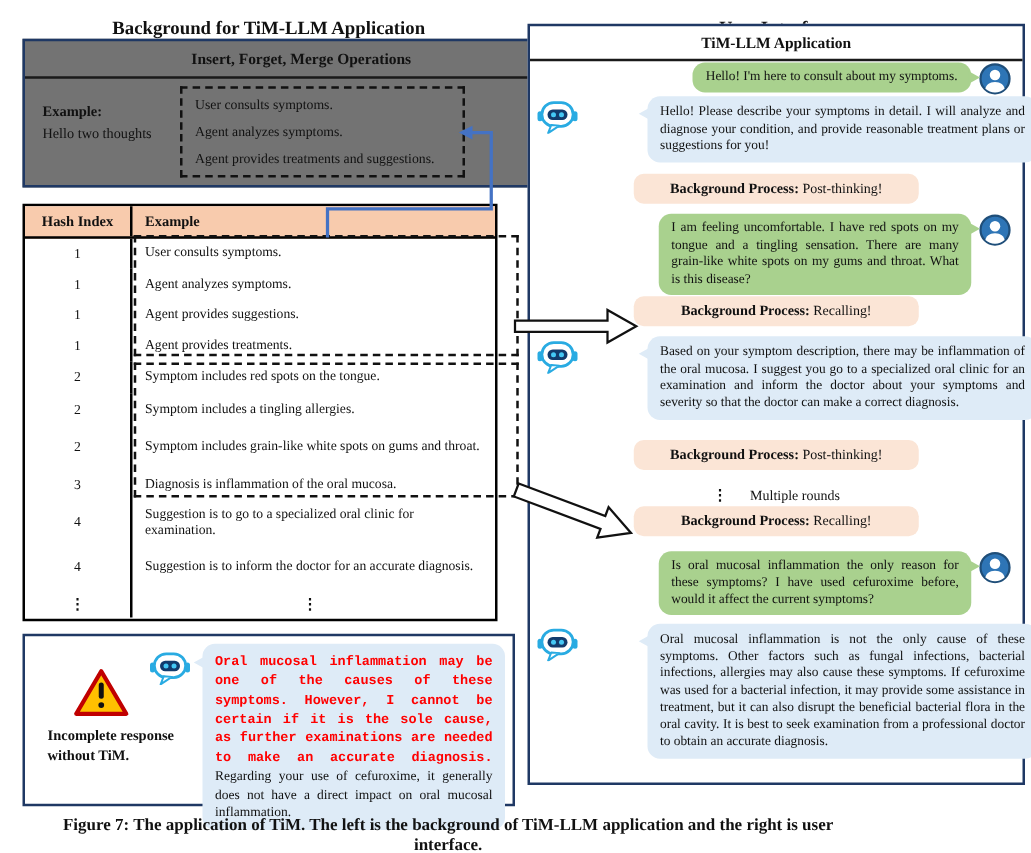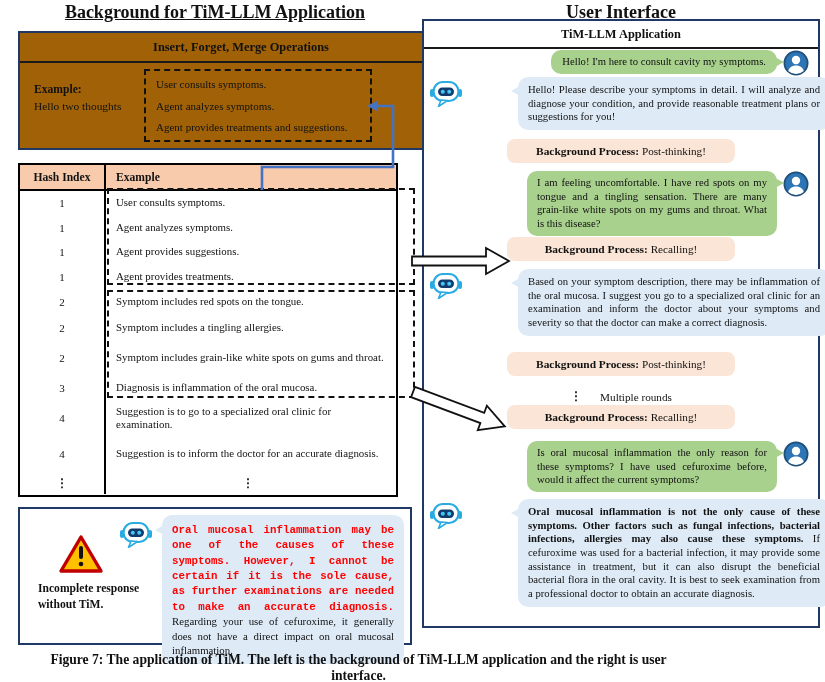--- a/index.html
+++ b/index.html
@@ -1,22 +1,22 @@
 <!DOCTYPE html>
 <html><head>
 <meta charset="utf-8">
 <style>
   html,body{margin:0;padding:0;background:#fff;}
   .canvas{
     position:relative;width:825px;height:682px;background:#fff;
     font-family:"Liberation Serif","DejaVu Serif",serif;color:#111;overflow:hidden;
   }
-  .panel-title{position:absolute;top:2px;text-align:center;font-weight:bold;font-size:18px;text-decoration:underline;}
+  .panel-title{position:absolute;top:15px;text-align:center;font-weight:bold;font-size:15px;}
   
-  .ops-box{position:absolute;left:18px;top:31px;width:446px;height:119px;border:2.2px solid #1F3864;box-sizing:border-box;background:#a16207;}
+  .ops-box{position:absolute;left:18px;top:31px;width:446px;height:119px;border:2.2px solid #1F3864;box-sizing:border-box;background:#737373;}
   .ops-header{height:28px;border-bottom:2px solid #1a1a1a;display:flex;align-items:center;justify-content:center;font-weight:bold;font-size:12.4px;}
   .ops-body{position:relative;height:85px;display:flex;}
   .example-label{padding:18px 0 0 14px;width:120px;font-size:11.4px;line-height:1.5;}
   .example-label b{font-size:11.6px;}
   .example-dashed{position:absolute;left:124px;top:6px;width:228px;height:73px;border:2.5px dashed #111;box-sizing:border-box;
     display:flex;flex-direction:column;justify-content:space-between;padding:7px 4px 7px 10px;font-size:11px;}
   .hash-table{position:absolute;left:18px;top:163px;width:380px;height:334px;border:2px solid #000;box-sizing:border-box;background:#fff;}
   .tbl-header{display:flex;height:24px;background:#F8CBAD;border-bottom:2px solid #000;font-weight:bold;font-size:11.6px;}
   .th-hash{width:86px;display:flex;align-items:center;justify-content:center;border-right:2px solid #000;box-sizing:border-box;}
   .th-thoughts{flex:1;display:flex;align-items:center;padding-left:10px;}
@@ -46,21 +46,21 @@
   .bubble-user::after{content:"";position:absolute;right:-7px;top:7px;border-top:5px solid transparent;border-bottom:5px solid transparent;border-left:9px solid #A9D18E;}
   .bubble-user.one-line{white-space:nowrap;text-align:center;padding:5px 11px;}
   .bubble-user.wide{width:250px;}
   .bubble-bot{background:#DEEBF7;padding:6px 10px;width:312px;text-align:justify;margin-left:48px;}
   .bubble-bot::before{content:"";position:absolute;left:-7px;top:9px;border-top:5px solid transparent;border-bottom:5px solid transparent;border-right:9px solid #DEEBF7;}
   .bubble-process{position:absolute;left:50%;transform:translateX(-50%);background:#FBE5D6;border-radius:8px;width:212px;
     padding:6px 8px;text-align:center;font-size:11.2px;}
   .bubble-process b{font-size:11.4px;}
   .rounds-row{position:absolute;left:0;width:100%;display:flex;justify-content:center;gap:18px;align-items:center;font-size:11.2px;}
   .rounds-dots{font-weight:bold;font-size:12px;}
-  .bot-lead{font-weight:bold;}
+  .bot-lead{font-weight:normal;}
   .caption{position:absolute;left:0;top:652px;width:653px;text-align:center;font-weight:bold;font-size:13.6px;padding-left:32px;}
   .overlay-svg{position:absolute;left:0;top:0;z-index:6;pointer-events:none;}
   .icon{flex:none;}
 </style>
 </head>
 <body>
 
 <svg width="0" height="0" style="position:absolute">
   <defs>
     <g id="robot-def">
@@ -168,21 +168,21 @@
       </svg>
     <div class="warning-bubble">
       <span class="red-bold">Oral mucosal inflammation may be one of the causes of these symptoms. However, I cannot be certain if it is the sole cause, as further examinations are needed to make an accurate diagnosis.</span><span> Regarding your use of cefuroxime, it generally does not have a direct impact on oral mucosal inflammation.</span>
     </div>
   </div>
 
   <div class="chat-panel">
     <div class="chat-header">TiM-LLM Application</div>
 
     <div class="msg-row row-user" style="top:29px;">
-      <div class="bubble bubble-user one-line">Hello! I'm here to consult cavity my symptoms.</div>
+      <div class="bubble bubble-user one-line">Hello! I'm here to consult about my symptoms.</div>
       <svg class="icon" width="26" height="26" viewBox="0 0 26 26">
           <use href="#avatar-def"></use>
         </svg>
     </div>
 
     <div class="msg-row row-bot" style="top:56px;">
       <svg class="icon" width="34" height="28" viewBox="0 0 34 28" style="margin-top:2px">
           <use href="#robot-def"></use>
         </svg>
       <div class="bubble bubble-bot">Hello! Please describe your symptoms in detail. I will analyze and diagnose your condition, and provide reasonable treatment plans or suggestions for you!</div>

